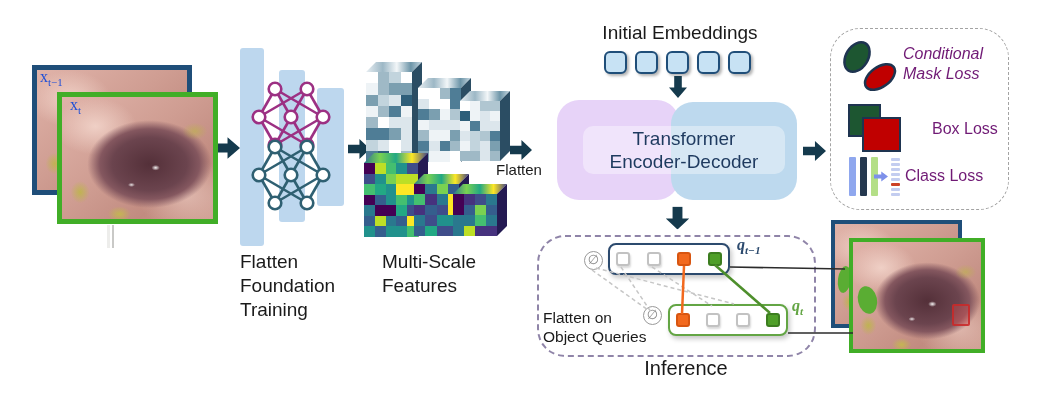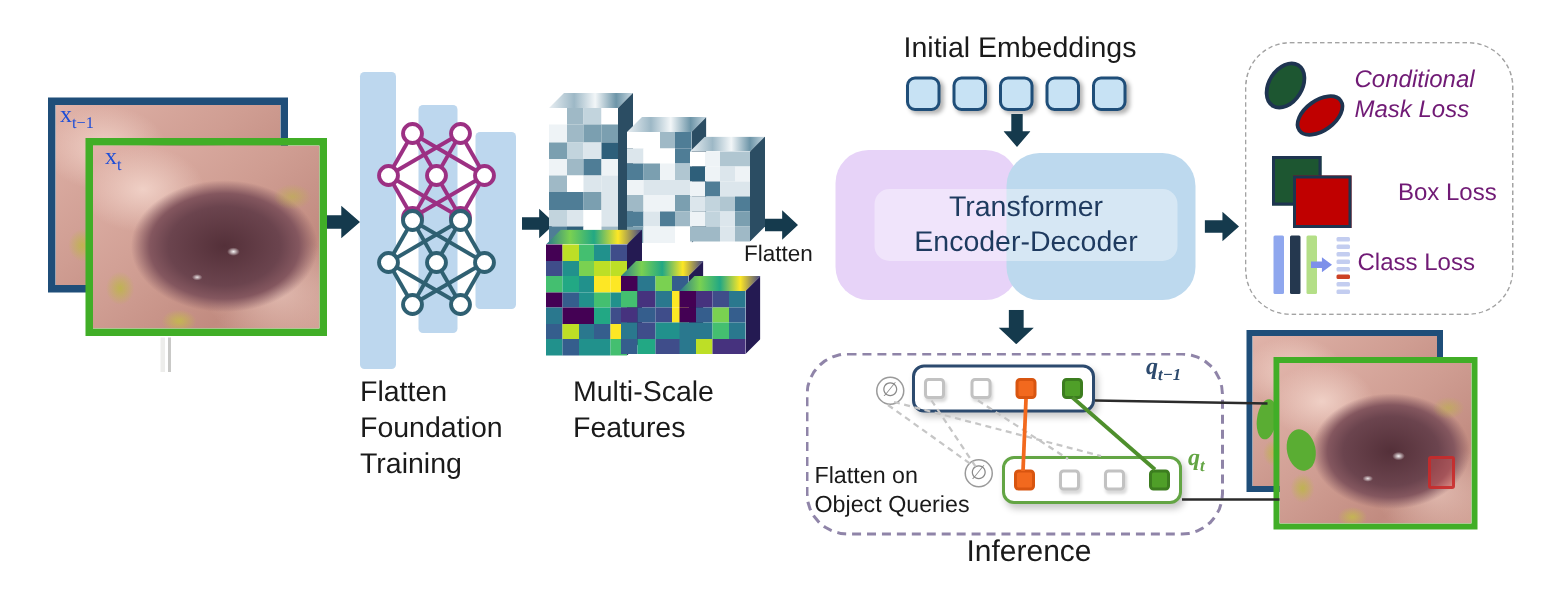--- a/index.html
+++ b/index.html
@@ -414,21 +414,21 @@
   <div class="loss-label" style="left:905px;top:166px;">Class Loss</div>
 
   <div class="inf-box" style="left:537px;top:235px;width:275px;height:118px;"></div>
   <div class="emptyset" style="left:584px;top:251px;">∅</div>
   <div class="qbox" style="left:608px;top:243px;width:122px;height:32px;border:2.5px solid var(--query-box-prev);">
       <div class="qcell empty"></div>
       <div class="qcell empty"></div>
       <div class="qcell orange"></div>
       <div class="qcell green"></div>
     </div>
-  <div class="qlabel" style="left:764px;top:236px;color:var(--query-box-prev);"><span>q</span><sub>t−1</sub></div>
+  <div class="qlabel" style="left:737px;top:236px;color:var(--query-box-prev);"><span>q</span><sub>t−1</sub></div>
   <div class="emptyset" style="left:643px;top:306px;">∅</div>
   <div class="qbox" style="left:668px;top:304px;width:120px;height:32px;border:2.5px solid var(--query-box-curr);">
       <div class="qcell orange"></div>
       <div class="qcell empty"></div>
       <div class="qcell empty"></div>
       <div class="qcell green"></div>
     </div>
   <div class="qlabel" style="left:792px;top:297px;color:var(--query-box-curr);"><span>q</span><sub>t</sub></div>
   <div class="abs" style="left:543px;top:308px;font-size:15.5px;line-height:19px;z-index:2;">
     <div>Flatten on</div>

